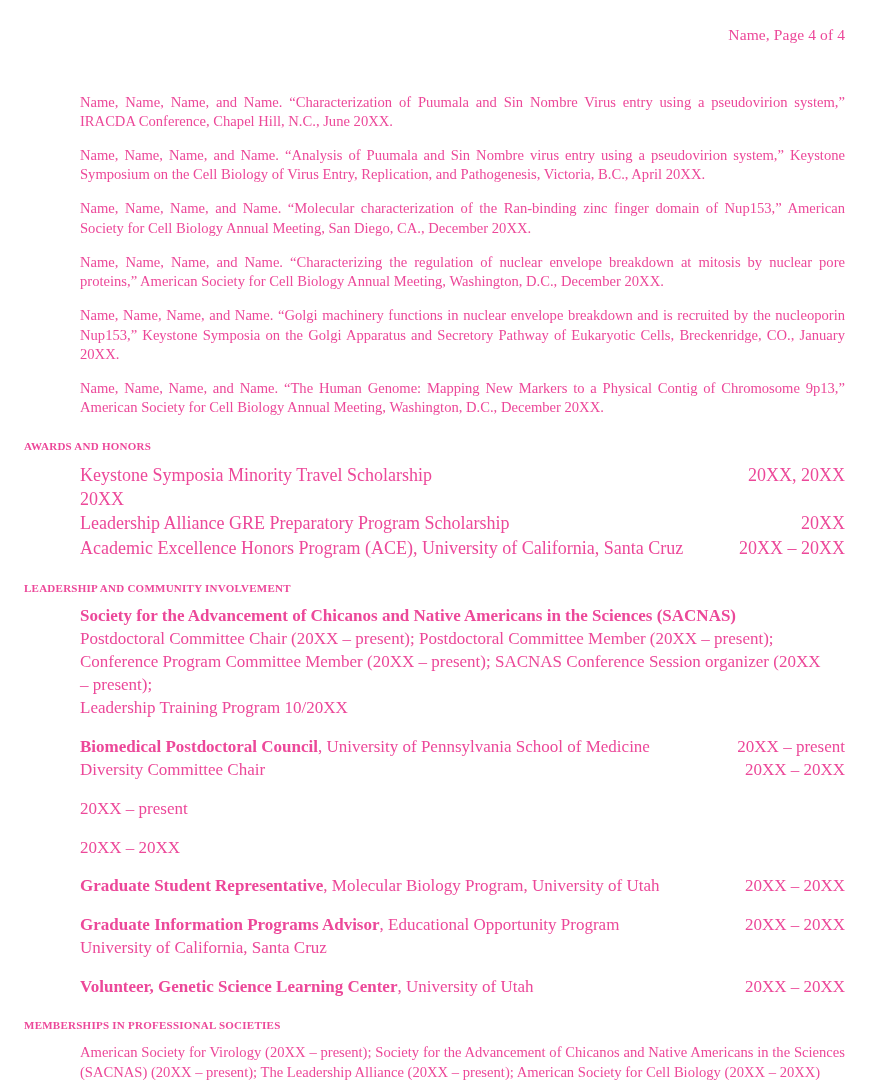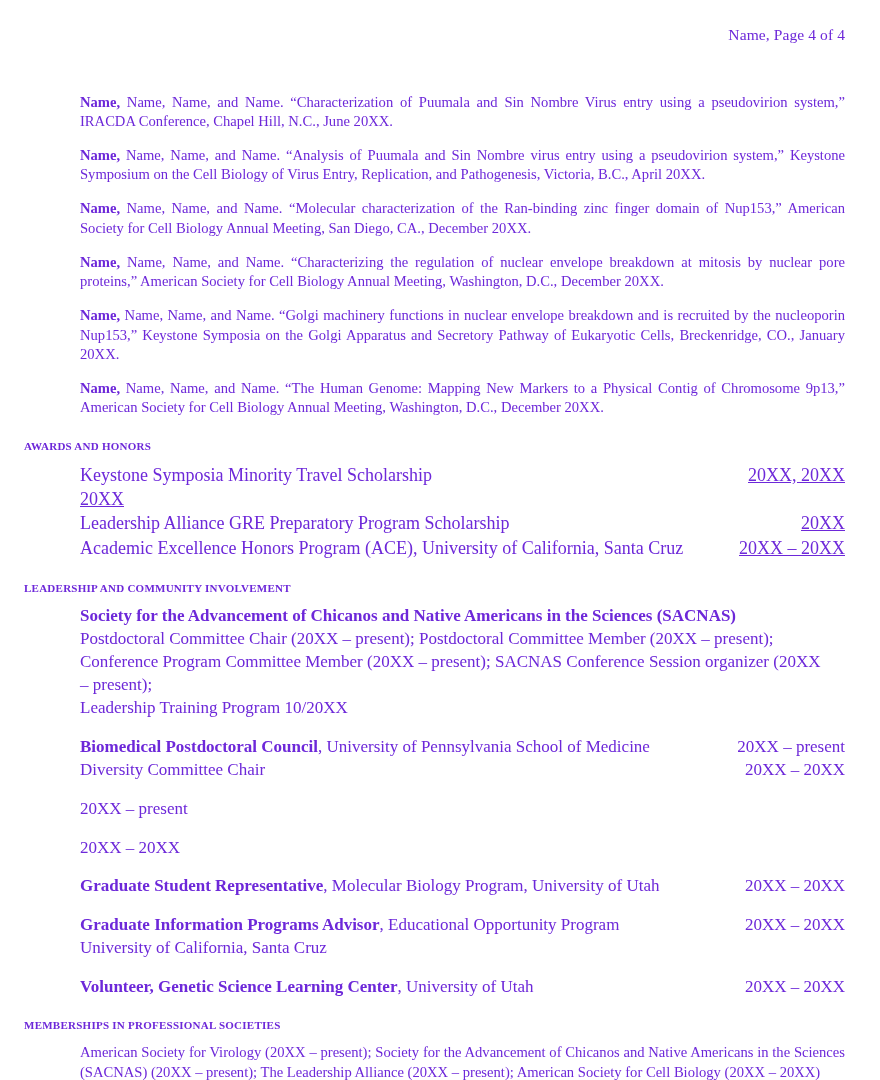--- a/index.html
+++ b/index.html
@@ -6,21 +6,21 @@
     margin: 0;
     padding: 0;
     background: #ffffff;
   }
   .page {
     position: relative;
     width: 880px;
     height: 1080px;
     background: #ffffff;
     font-family: "Liberation Serif", "DejaVu Serif", serif;
-    color: #6d28d9;
+    color: #ec4899;
     overflow: hidden;
     box-sizing: border-box;
   }
 
   
   .running-header {
     position: absolute;
     top: 26px;
     left: 24px;
     right: 35px;
@@ -41,21 +41,21 @@
   
   .entry-block {
     margin-left: 56px;
     margin-bottom: 13px;
     font-size: 14.6px;
     line-height: 1.33;
     text-align: justify;
     text-justify: inter-word;
   }
   .entry-block:last-child { margin-bottom: 0; }
-  .entry-block b { font-weight: bold; }
+  .entry-block b { font-weight: normal; }
 
   
   .section-heading {
     font-size: 11px;
     font-weight: bold;
     letter-spacing: 0.25px;
     margin-top: 22px;
     margin-bottom: 11px;
   }
   .section-heading.tight { margin-top: 20px; }
@@ -74,21 +74,20 @@
   }
   .row2 .desc {
     flex: 0 1 auto;
     text-align: left;
     white-space: nowrap;
   }
   .row2 .dates {
     flex: 0 0 auto;
     text-align: right;
     white-space: nowrap;
-    text-decoration: underline;
   }
 
   
   .lead-group {
     margin-left: 56px;
     margin-bottom: 16px;
     font-size: 17px;
     line-height: 1.35;
   }
   .lead-group:last-child { margin-bottom: 0; }

